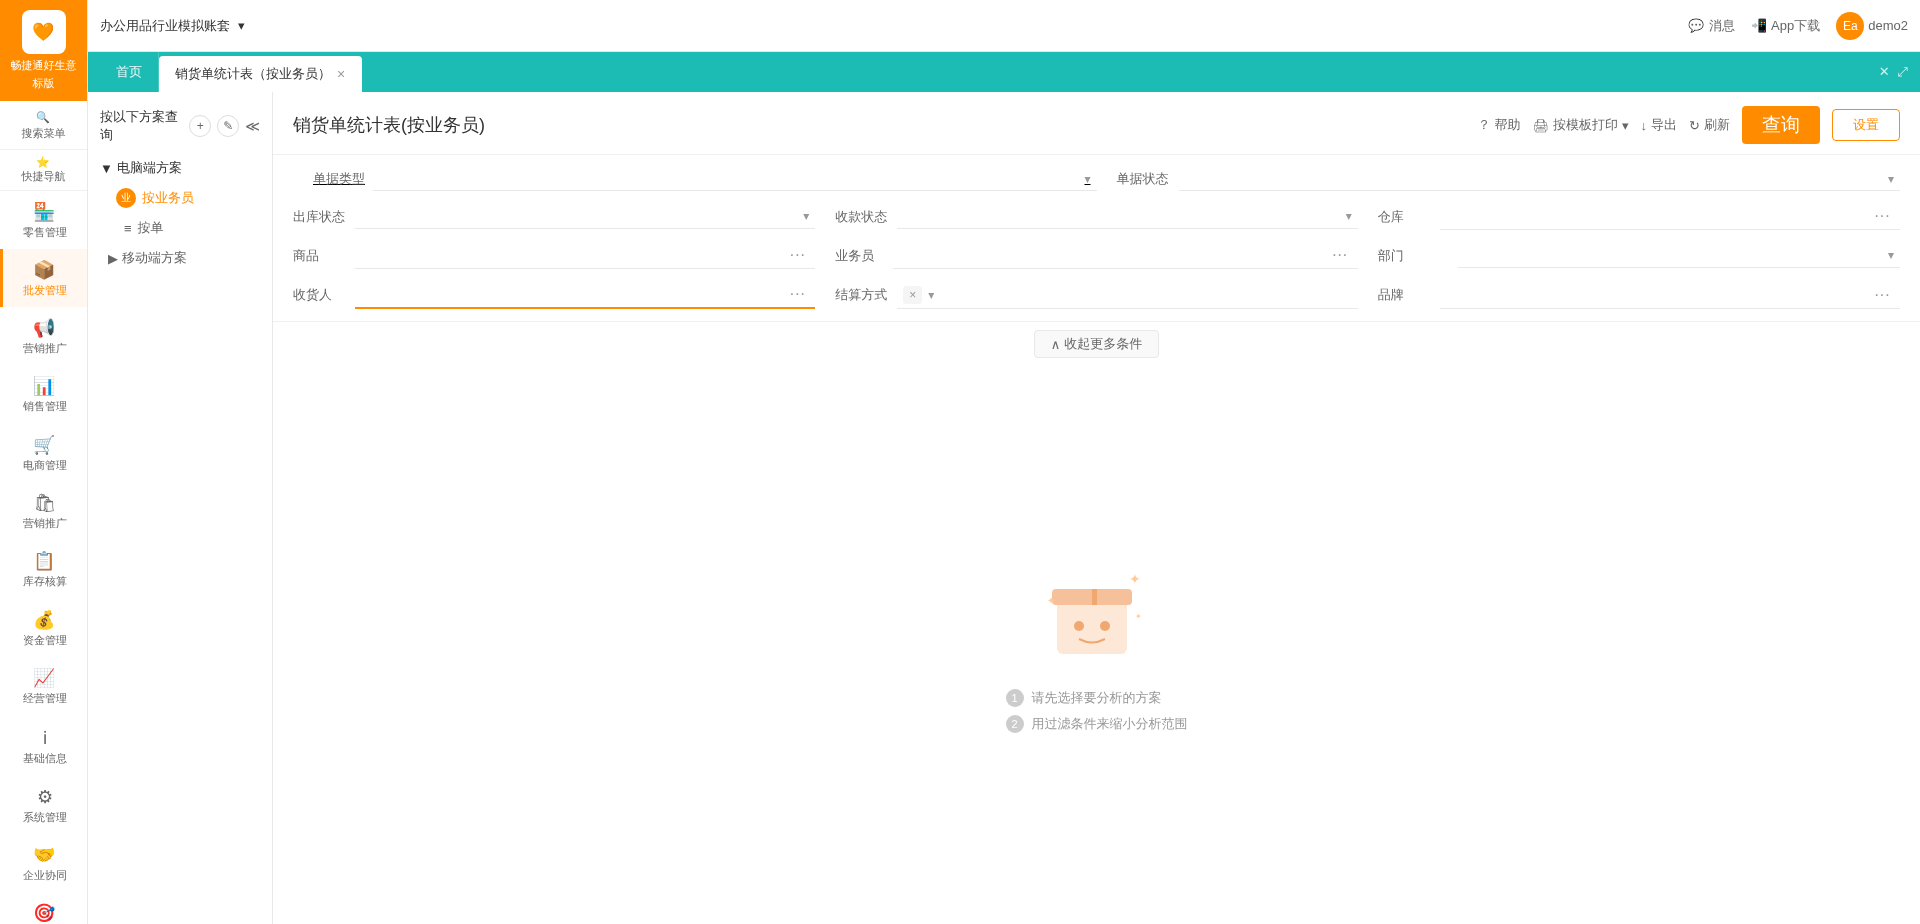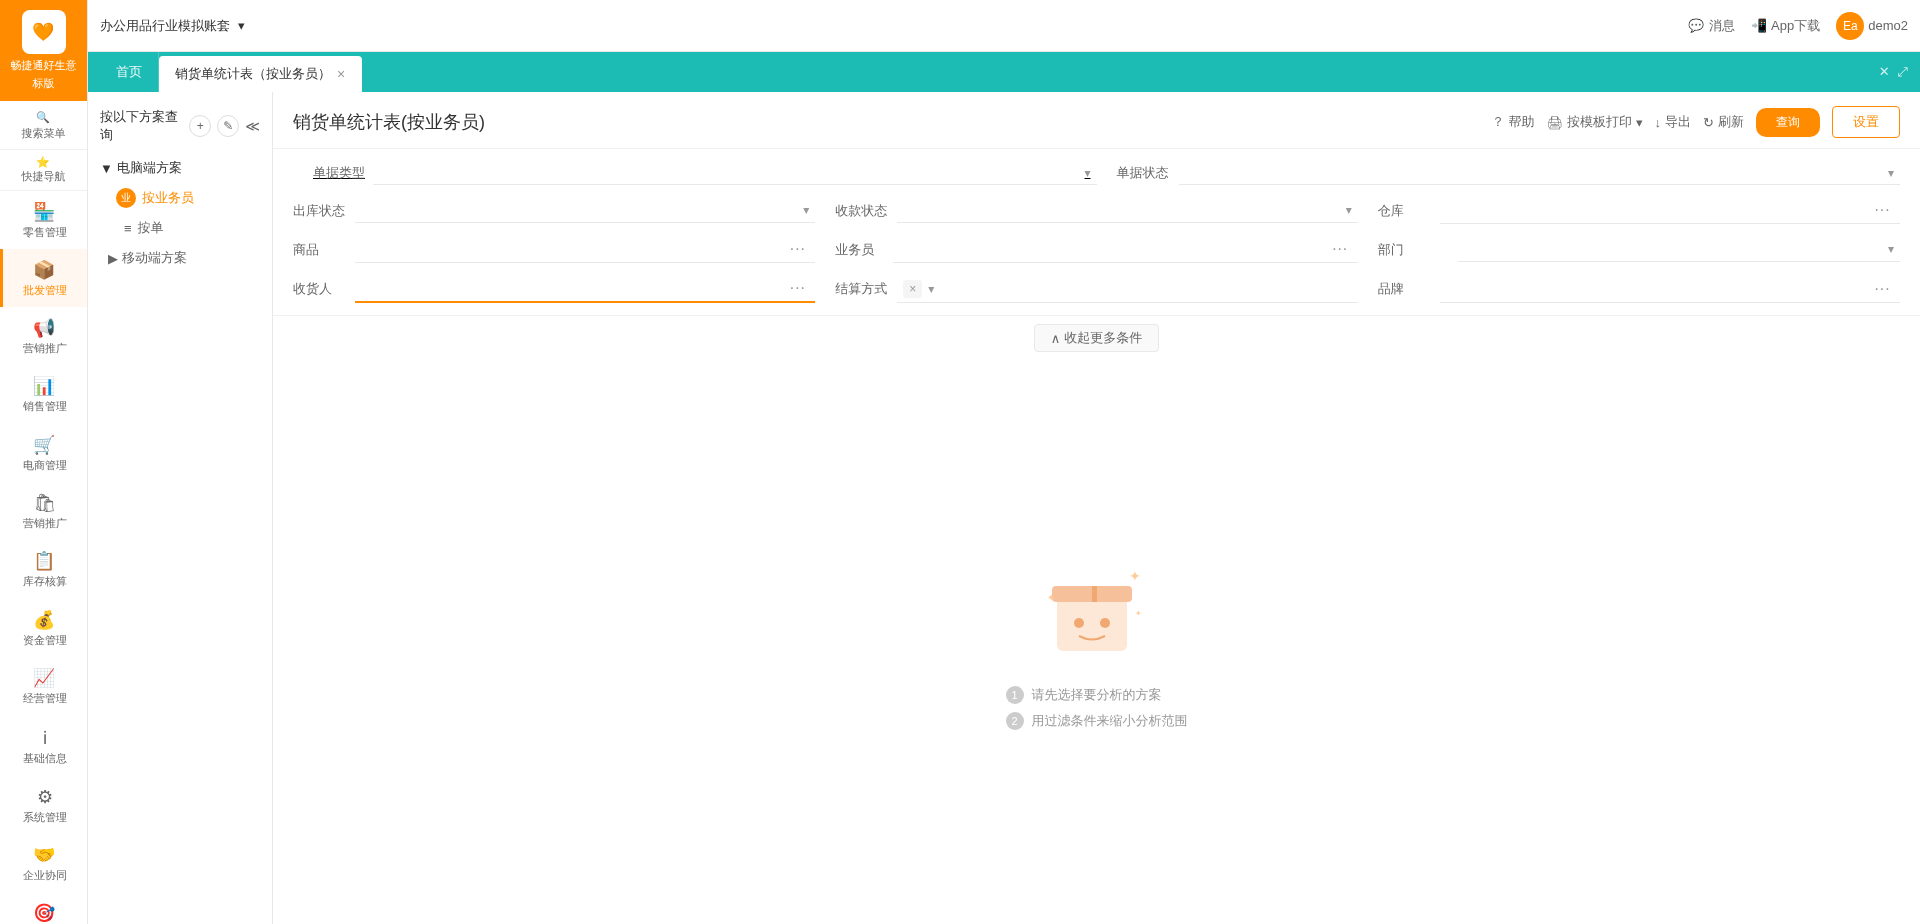--- a/index.html
+++ b/index.html
@@ -59,21 +59,21 @@
     .tree-group-sub-header { display: flex; align-items: center; gap: 4px; padding: 5px 12px 5px 20px; font-size: 13px; color: #666; cursor: pointer; }
 
     
     .right-panel { flex: 1; display: flex; flex-direction: column; background: #fff; overflow: hidden; }
 
     
     .page-header { display: flex; align-items: center; justify-content: space-between; padding: 14px 20px 10px; border-bottom: 1px solid #f0f0f0; }
     .page-title { font-size: 18px; color: #333; font-weight: 500; }
     .page-actions { display: flex; align-items: center; gap: 12px; }
     .page-action-item { display: flex; align-items: center; gap: 4px; font-size: 13px; color: #666; cursor: pointer; }
-    .btn-query { background: #ff8c00; color: #fff; border: none; border-radius: 10px; padding: 6px 20px; font-size: 12px; cursor: pointer; }
+    .btn-query { background: #ff8c00; color: #fff; border: none; border-radius: 4px; padding: 6px 20px; font-size: 19px; cursor: pointer; }
     .btn-setting { background: #fff; color: #ff8c00; border: 1px solid #ff8c00; border-radius: 4px; padding: 6px 20px; font-size: 13px; cursor: pointer; }
 
     
     .filter-area { padding: 12px 20px; border-bottom: 1px solid #f0f0f0; }
     .filter-row { display: flex; align-items: center; margin-bottom: 12px; gap: 0; }
     .filter-row:last-child { margin-bottom: 0; }
     .filter-item { display: flex; align-items: center; flex: 1; min-width: 0; }
     .filter-label { font-size: 13px; color: #666; white-space: nowrap; min-width: 56px; }
     .filter-input { flex: 1; border: none; border-bottom: 1px solid #e8e8e8; padding: 4px 6px; font-size: 13px; color: #333; outline: none; background: transparent; }
     .filter-select-wrap { flex: 1; display: flex; align-items: center; border-bottom: 1px solid #e8e8e8; padding: 4px 6px; position: relative; }

